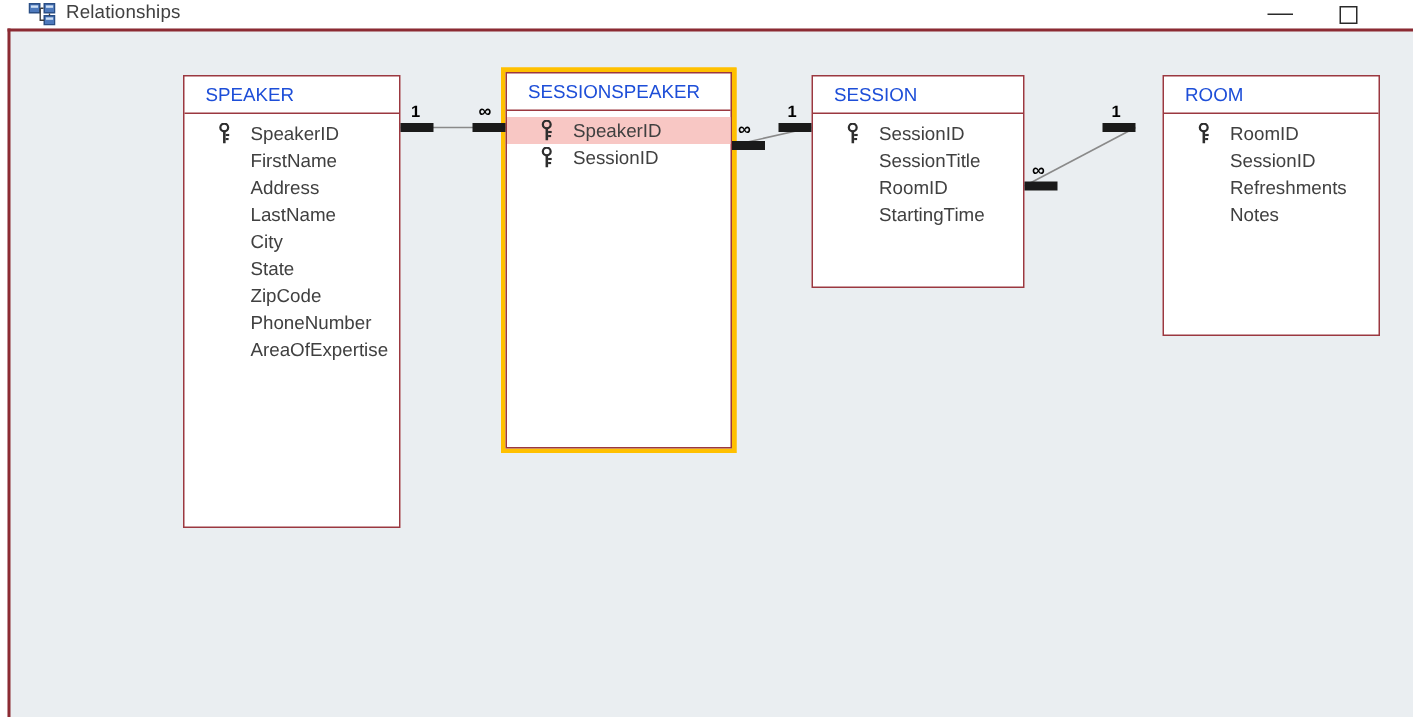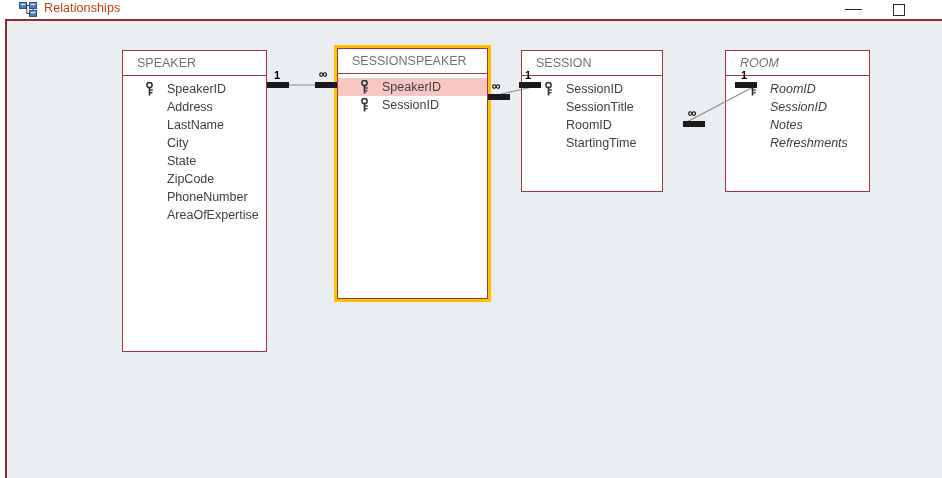--- a/index.html
+++ b/index.html
@@ -35,21 +35,21 @@
     left: 19px;
     top: 2px;
     width: 18px;
     height: 15px;
   }
   .tb-title {
     position: absolute;
     left: 44px;
     top: 1px;
     font-size: 12.5px;
-    color: #c2410c;
+    color: #404040;
     letter-spacing: .1px;
     white-space: nowrap;
   }
   .tb-btn {
     position: absolute;
     top: 0;
     width: 34px;
     height: 19px;
     cursor: default;
   }
@@ -101,21 +101,21 @@
   }
   .tbl-title {
     position: absolute;
     left: 0;
     top: 0;
     width: 100%;
     height: 25px;
     line-height: 25px;
     padding-left: 14px;
     font-size: 12.5px;
-    color: #737373;
+    color: #1d4ed8;
     box-sizing: border-box;
     border-bottom: 1.4px solid #9b3840;
     white-space: nowrap;
     overflow: hidden;
   }
   .tbl-fields {
     position: absolute;
     left: 0;
     top: 25px;
     width: 100%;
@@ -204,20 +204,21 @@
     <div class="canvas-inner" id="canvas-inner">
         <div class="tbl" style="left: 115px; top: 29px; width: 145px; height: 302px;">
           <div class="tbl-title">SPEAKER</div>
           <div class="tbl-fields">
             <div class="fld"><span class="keyicon"><svg viewBox="0 0 9 14" width="9" height="14">
                   <circle cx="4.5" cy="3" r="2.6" fill="none" stroke="#2e2e2e" stroke-width="1.5"></circle>
                   <rect x="3.7" y="5" width="1.7" height="8.5" fill="#2e2e2e"></rect>
                   <rect x="5.4" y="7.3" width="2.4" height="1.4" fill="#2e2e2e"></rect>
                   <rect x="5.4" y="10" width="2.0" height="1.4" fill="#2e2e2e"></rect>
                 </svg></span><span>SpeakerID</span></div>
+            <div class="fld"><span>FirstName</span></div>
             <div class="fld"><span>Address</span></div>
             <div class="fld"><span>LastName</span></div>
             <div class="fld"><span>City</span></div>
             <div class="fld"><span>State</span></div>
             <div class="fld"><span>ZipCode</span></div>
             <div class="fld"><span>PhoneNumber</span></div>
             <div class="fld"><span>AreaOfExpertise</span></div>
           </div>
         </div>
         <div class="tbl-selected" style="left: 327px; top: 24px; width: 157px; height: 257px;">
@@ -232,46 +233,46 @@
                   </svg></span><span>SpeakerID</span></div>
               <div class="fld"><span class="keyicon"><svg viewBox="0 0 9 14" width="9" height="14">
                     <circle cx="4.5" cy="3" r="2.6" fill="none" stroke="#2e2e2e" stroke-width="1.5"></circle>
                     <rect x="3.7" y="5" width="1.7" height="8.5" fill="#2e2e2e"></rect>
                     <rect x="5.4" y="7.3" width="2.4" height="1.4" fill="#2e2e2e"></rect>
                     <rect x="5.4" y="10" width="2.0" height="1.4" fill="#2e2e2e"></rect>
                   </svg></span><span>SessionID</span></div>
             </div>
           </div>
         </div>
-        <div class="tbl" style="left: 514px; top: 29px; width: 142px; height: 142px;">
+        <div class="tbl" style="left: 534px; top: 29px; width: 142px; height: 142px;">
           <div class="tbl-title">SESSION</div>
           <div class="tbl-fields">
             <div class="fld"><span class="keyicon"><svg viewBox="0 0 9 14" width="9" height="14">
                   <circle cx="4.5" cy="3" r="2.6" fill="none" stroke="#2e2e2e" stroke-width="1.5"></circle>
                   <rect x="3.7" y="5" width="1.7" height="8.5" fill="#2e2e2e"></rect>
                   <rect x="5.4" y="7.3" width="2.4" height="1.4" fill="#2e2e2e"></rect>
                   <rect x="5.4" y="10" width="2.0" height="1.4" fill="#2e2e2e"></rect>
                 </svg></span><span>SessionID</span></div>
             <div class="fld"><span>SessionTitle</span></div>
             <div class="fld"><span>RoomID</span></div>
             <div class="fld"><span>StartingTime</span></div>
           </div>
         </div>
-        <div class="tbl" style="left: 718px; top: 29px; width: 145px; height: 142px; font-style: italic;">
+        <div class="tbl" style="left: 768px; top: 29px; width: 145px; height: 174px;">
           <div class="tbl-title">ROOM</div>
           <div class="tbl-fields">
             <div class="fld"><span class="keyicon"><svg viewBox="0 0 9 14" width="9" height="14">
                   <circle cx="4.5" cy="3" r="2.6" fill="none" stroke="#2e2e2e" stroke-width="1.5"></circle>
                   <rect x="3.7" y="5" width="1.7" height="8.5" fill="#2e2e2e"></rect>
                   <rect x="5.4" y="7.3" width="2.4" height="1.4" fill="#2e2e2e"></rect>
                   <rect x="5.4" y="10" width="2.0" height="1.4" fill="#2e2e2e"></rect>
                 </svg></span><span>RoomID</span></div>
             <div class="fld"><span>SessionID</span></div>
+            <div class="fld"><span>Refreshments</span></div>
             <div class="fld"><span>Notes</span></div>
-            <div class="fld"><span>Refreshments</span></div>
           </div>
         </div>
         <div class="rel" style="left: 0px; top: 0px; width: 100%; height: 100%;">
           <svg width="937" height="459" style="position: absolute; left: 0px; top: 0px;">
             <line x1="260" y1="64" x2="330" y2="64" stroke="#8a8a8a" stroke-width="1.1"></line>
             <rect x="260" y="61" width="22" height="6" fill="#1a1a1a"></rect>
             <rect x="308" y="61" width="22" height="6" fill="#1a1a1a"></rect>
           </svg>
           <span class="card " style="left: 267px; top: 49px;">1</span>
           <span class="card inf" style="left: 312px; top: 48px;">∞</span>

